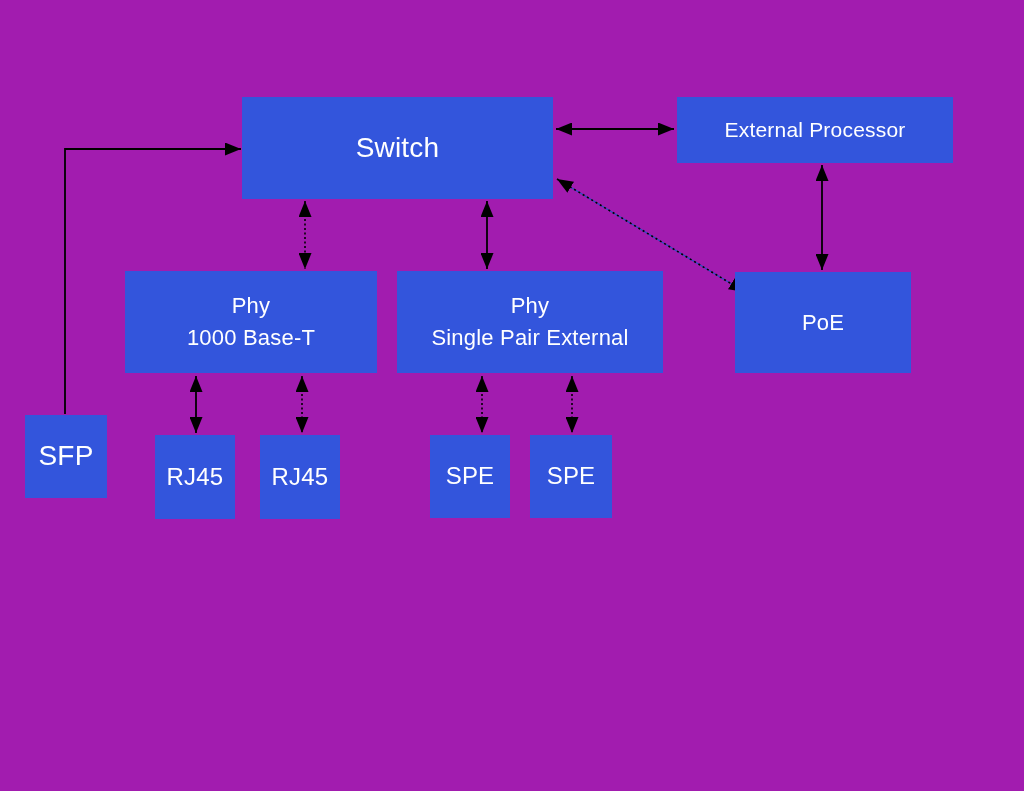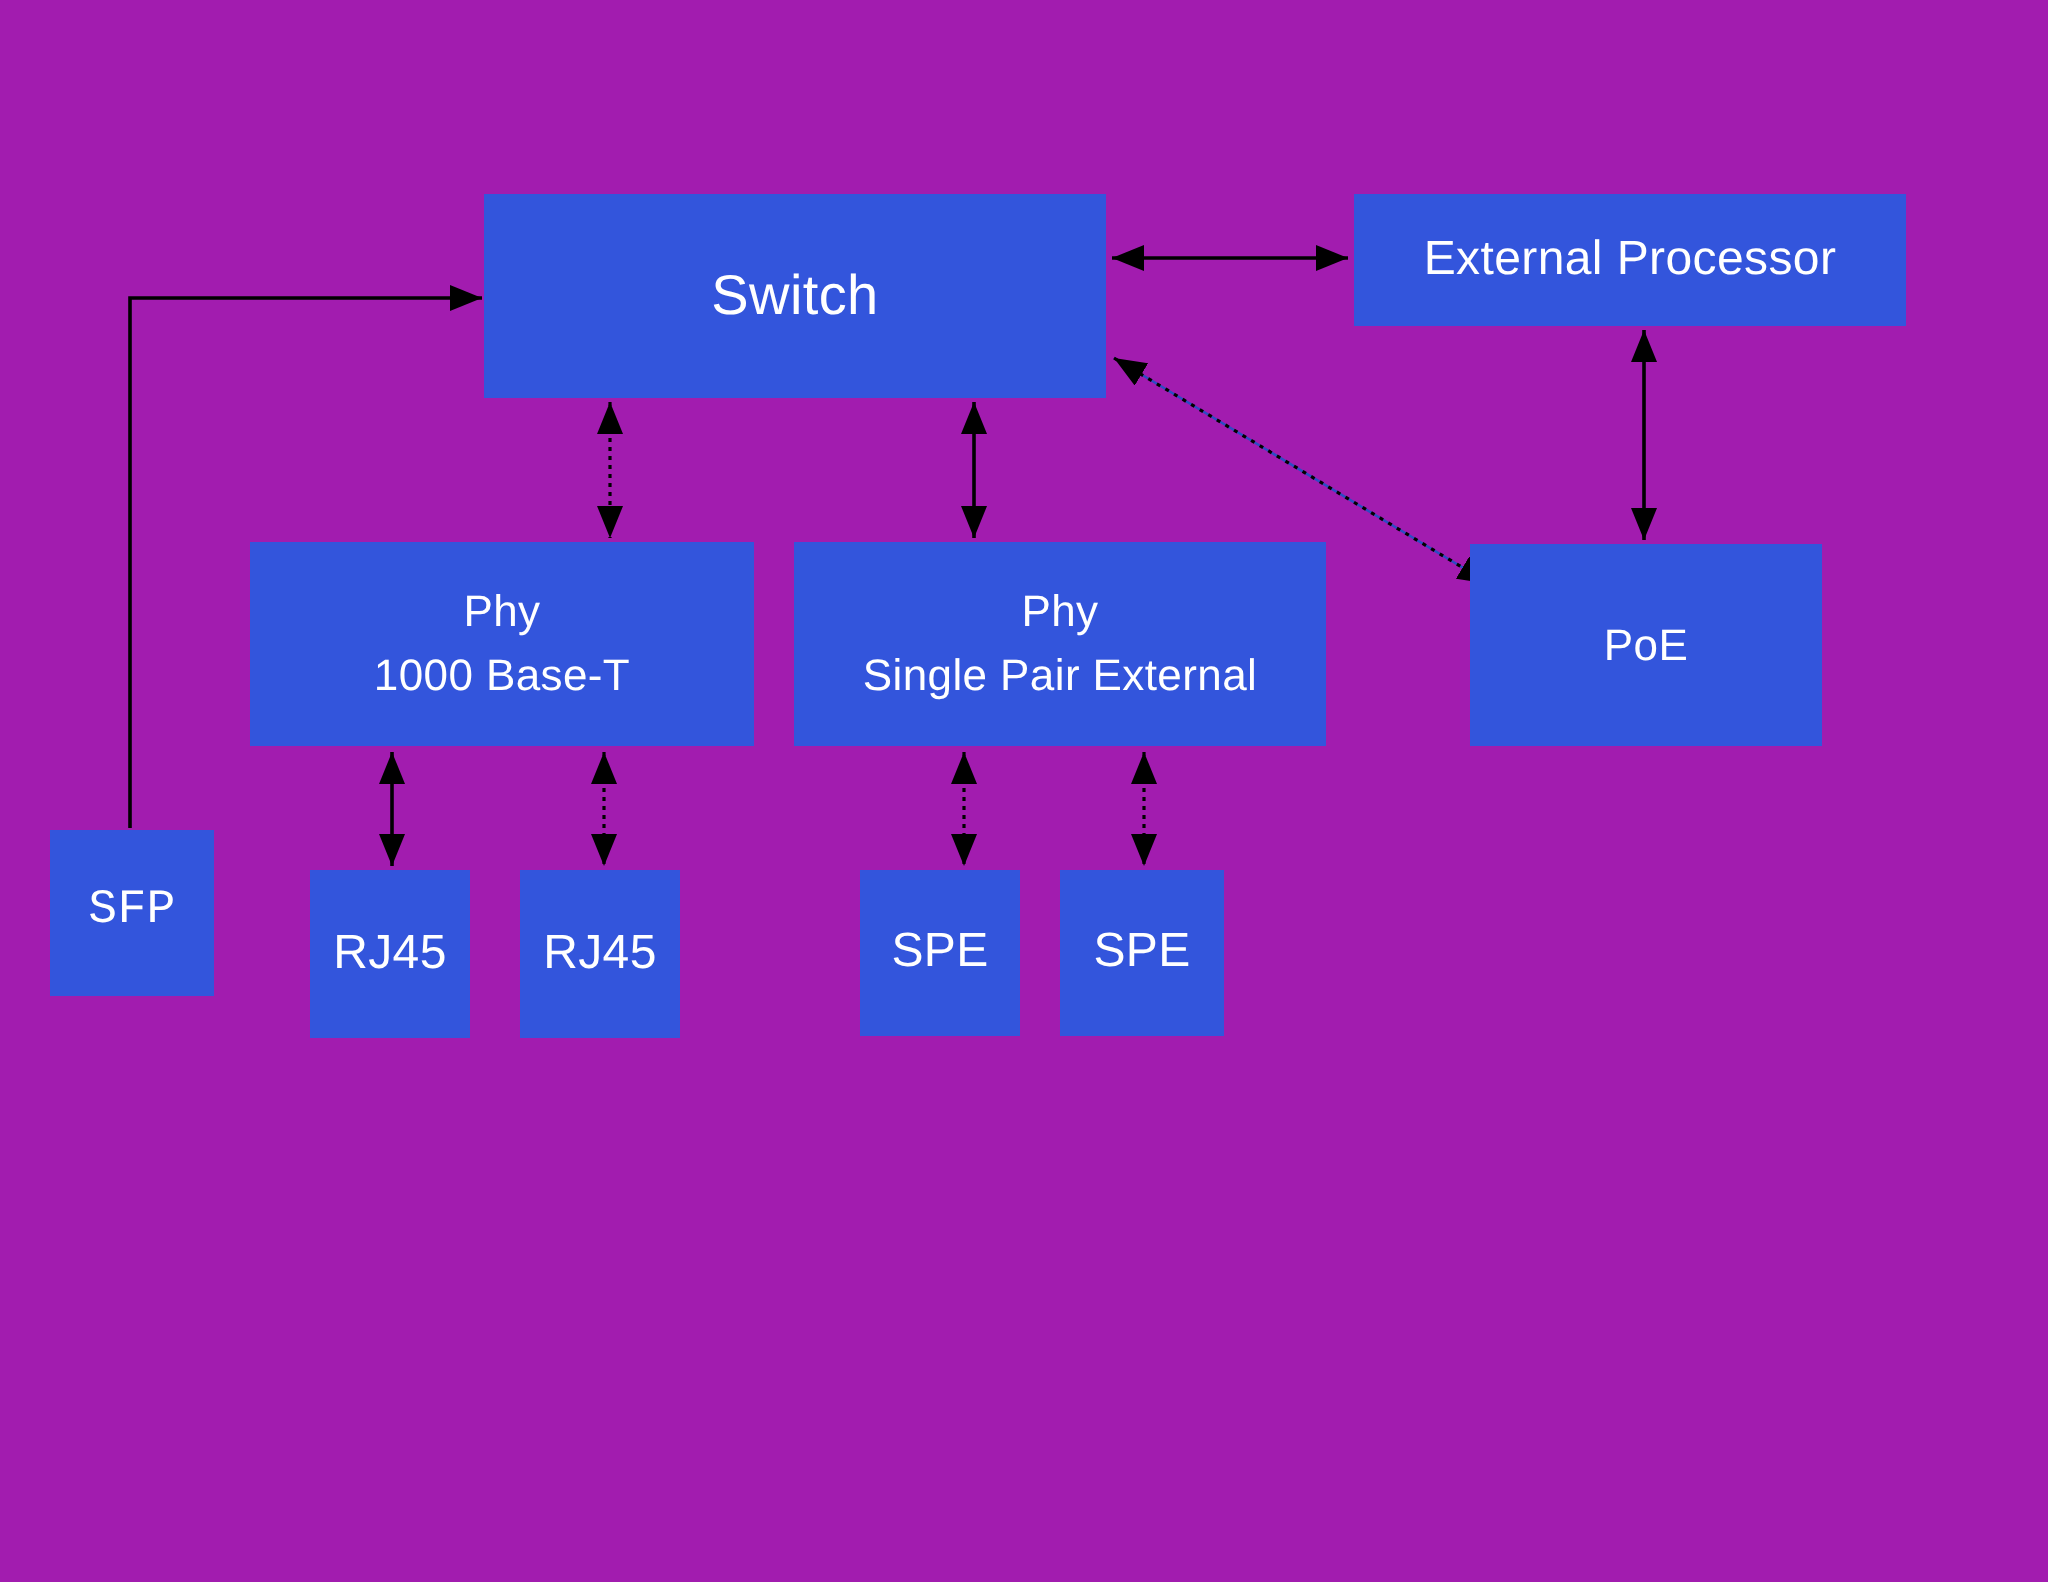--- a/index.html
+++ b/index.html
@@ -56,39 +56,39 @@
 
     <line x1="482" y1="376" x2="482" y2="433" stroke="#000000" stroke-width="1.6" stroke-dasharray="2 2.5" marker-start="url(#ah)" marker-end="url(#ah)"></line>
 
     <line x1="572" y1="376" x2="572" y2="433" stroke="#000000" stroke-width="1.6" stroke-dasharray="2 2.5" marker-start="url(#ah)" marker-end="url(#ah)"></line>
   </svg>
 
   <div class="node" style="left:242px;top:97px;width:311px;height:102px;font-size:28px;">
     <span>Switch</span>
   </div>
 
-  <div class="node" style="left:677px;top:97px;width:276px;height:66px;font-size:24px;">
+  <div class="node" style="left:677px;top:97px;width:276px;height:66px;font-size:21px;">
     <span>External Processor</span>
   </div>
 
   <div class="node" style="left:125px;top:271px;width:252px;height:102px;font-size:22px;">
     <span>Phy</span>
     <span>1000 Base-T</span>
   </div>
 
   <div class="node" style="left:397px;top:271px;width:266px;height:102px;font-size:22px;">
     <span>Phy</span>
     <span>Single Pair External</span>
   </div>
 
   <div class="node" style="left:735px;top:272px;width:176px;height:101px;font-size:22px;line-height:1.6;">
     <span>PoE</span>
   </div>
 
-  <div class="node" style="left:25px;top:415px;width:82px;height:83px;font-size:24px;font-family:Liberation Mono, monospace;">
+  <div class="node" style="left:25px;top:415px;width:82px;height:83px;font-size:28px;">
     <span>SFP</span>
   </div>
 
   <div class="node" style="left:155px;top:435px;width:80px;height:84px;font-size:24px;">
     <span>RJ45</span>
   </div>
 
   <div class="node" style="left:260px;top:435px;width:80px;height:84px;font-size:24px;">
     <span>RJ45</span>
   </div>

